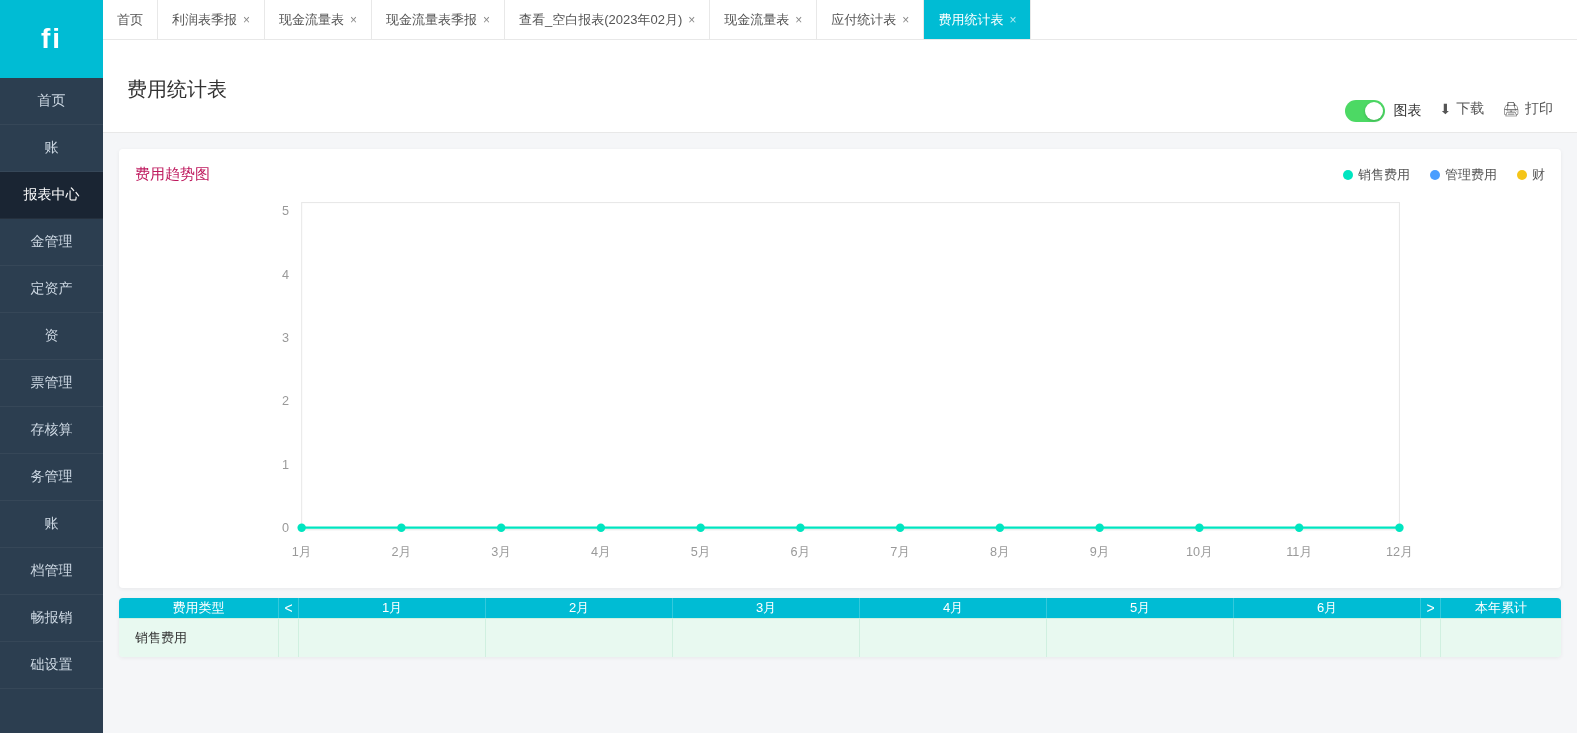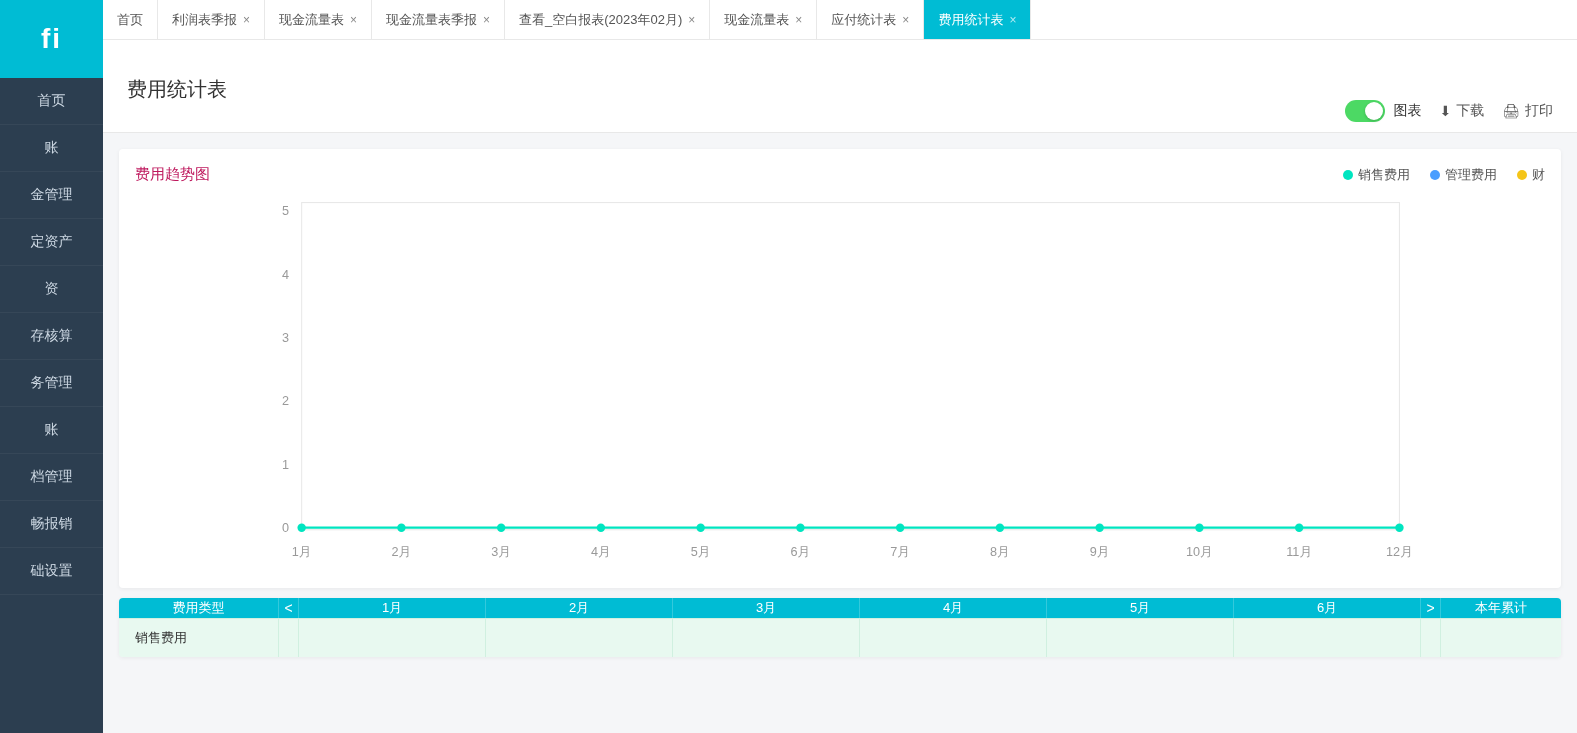--- a/index.html
+++ b/index.html
@@ -94,21 +94,21 @@
       justify-content: space-between;
       border-bottom: 1px solid #e8e8e8;
     }
     .page-title {
       font-size: 20px;
       color: #333;
       font-weight: 500;
     }
     .header-actions {
       display: flex;
-      align-items: center;
+      align-items: flex-start;
       gap: 18px;
       margin-top: 44px;
     }
     .toggle-wrap {
       display: flex;
       align-items: center;
       gap: 8px;
       font-size: 14px;
       color: #333;
     }
@@ -227,23 +227,25 @@
     .td-month { flex: 1; }
     .td-total { width: 120px; flex-shrink: 0; }
   </style>
 </head>
 <body>
 
 <div class="sidebar">
   <div class="sidebar-logo">fi</div>
   <div class="sidebar-item">首页</div>
   <div class="sidebar-item">账</div>
+  <div class="sidebar-item active">报表中心</div>
   <div class="sidebar-item">金管理</div>
   <div class="sidebar-item">定资产</div>
   <div class="sidebar-item">资</div>
+  <div class="sidebar-item">票管理</div>
   <div class="sidebar-item">存核算</div>
   <div class="sidebar-item">务管理</div>
   <div class="sidebar-item">账</div>
   <div class="sidebar-item">档管理</div>
   <div class="sidebar-item">畅报销</div>
   <div class="sidebar-item">础设置</div>
 </div>
 
 <div class="main">
 

